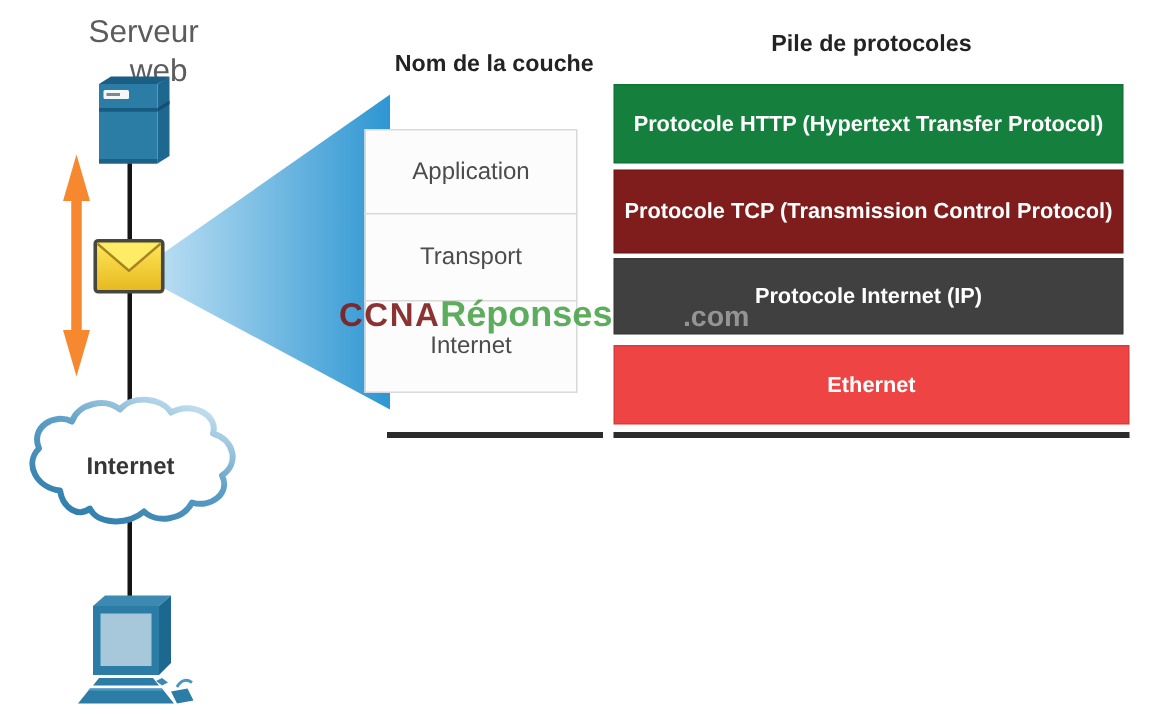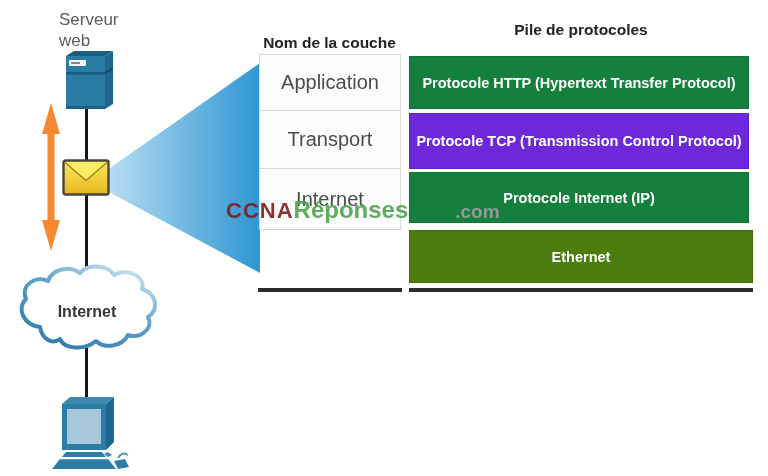--- a/index.html
+++ b/index.html
@@ -5,22 +5,22 @@
   * { margin:0; padding:0; box-sizing:border-box; }
   html,body { background:#ffffff; }
   .stage {
     position:relative; width:768px; height:476px; overflow:hidden;
     background:#ffffff; font-family:"Liberation Sans", sans-serif;
   }
   .abs { position:absolute; }
 
   
   .server-label {
-    left:59px; top:9px; width:66px; text-align:left;
-    font-size:17px; line-height:1.25; color:#5c5c5e; z-index:2;
+    left:59px; top:9px; width:66px; text-align:right;
+    font-size:21px; line-height:1.25; color:#5c5c5e; z-index:2;
   }
   .net-line {
     left:85px; top:108px; width:3px; height:297px; background:#151515; z-index:1;
   }
   .server-icon  { left:64px;  top:48px;  z-index:2; }
   .arrow-icon   { left:40px;  top:103px; z-index:2; }
   .envelope-icon{ left:62px;  top:159px; z-index:3; }
   .beam         { left:105px; top:60px;  z-index:0; }
   .cloud-svg    { left:10px;  top:263px; z-index:2; }
   .cloud-label {
@@ -31,38 +31,38 @@
 
   
   .col-header {
     top:21px; text-align:center; font-weight:bold; font-size:15.5px;
     color:#232323; z-index:2;
   }
   .layer-header    { left:259px; width:141px;margin-top:13px; }
   .protocol-header { left:409px; width:344px;text-align:center; }
 
   .layer-cell {
-    left:259px; width:142px; background:#fcfcfc;
+    left:243px; width:142px; background:#fcfcfc;
     border:1px solid #d9d9d9; display:flex; align-items:center;
-    justify-content:center; font-size:20px; color:#4c4c4e; z-index:2;
+    justify-content:center; font-size:16px; color:#4c4c4e; z-index:2;margin-top:32px;
   }
   .layer-app { top:54px;  height:57px; }
   .layer-tra { top:110px; height:59px; }
   .layer-int { top:168px; height:62px; }
   .layer-acc { top:229px; height:59px; }
 
   .proto-box {
     left:409px; width:340px; display:flex; align-items:center;
     justify-content:center; font-weight:bold; font-size:14.5px;
     color:#ffffff; z-index:2; border:1px solid rgba(0,0,0,0.10);
   }
   .proto-http { top:56px;  height:53px; background:#15803d; }
-  .proto-tcp  { top:113px; height:56px; background:#6d28d9; }
-  .proto-ip   { top:172px; height:51px; background:#15803d; }
-  .proto-eth  { top:230px; height:53px; background:#4d7c0f; width:344px; }
+  .proto-tcp  { top:113px; height:56px; background:#7f1d1d; }
+  .proto-ip   { top:172px; height:51px; background:#404040; }
+  .proto-eth  { top:230px; height:53px; background:#ef4444; width:344px; }
 
   .table-shadow { top:288px; height:4px; background:#2d2b2c; z-index:2; }
   .shadow-left  { left:258px; width:144px; }
   .shadow-right { left:409px; width:344px; }
 
   
   .watermark {
     left:226px; top:198px; white-space:nowrap; z-index:5; opacity:0.9;
     font-weight:bold; line-height:1;
   }

